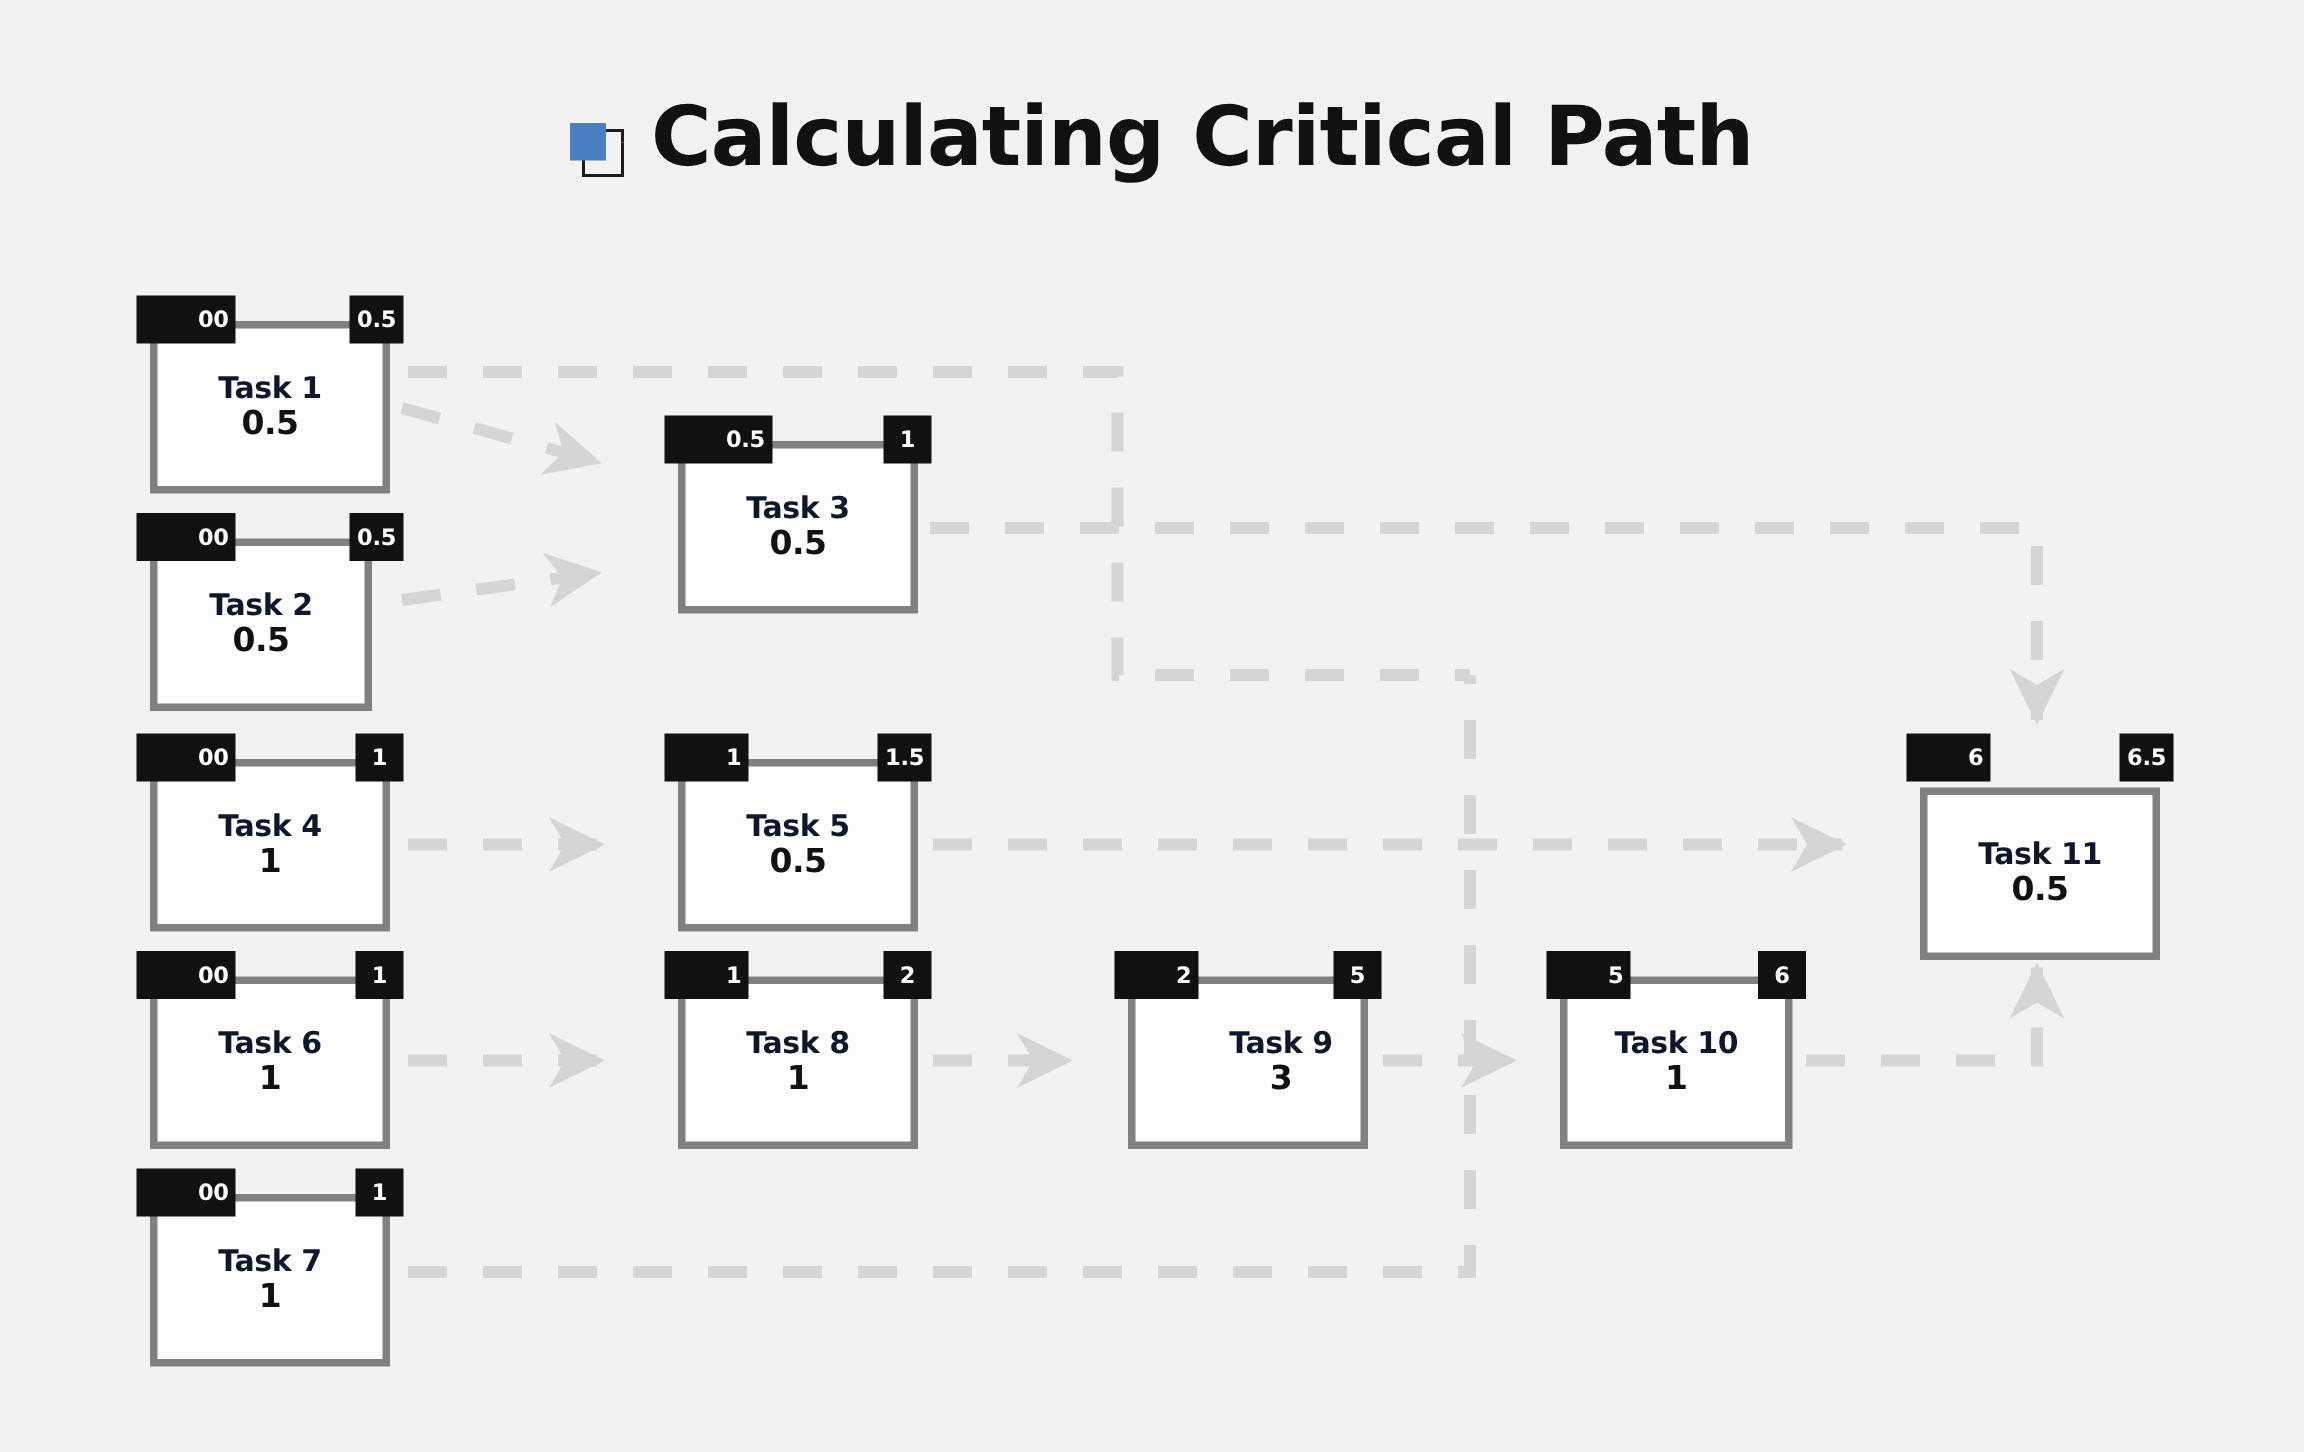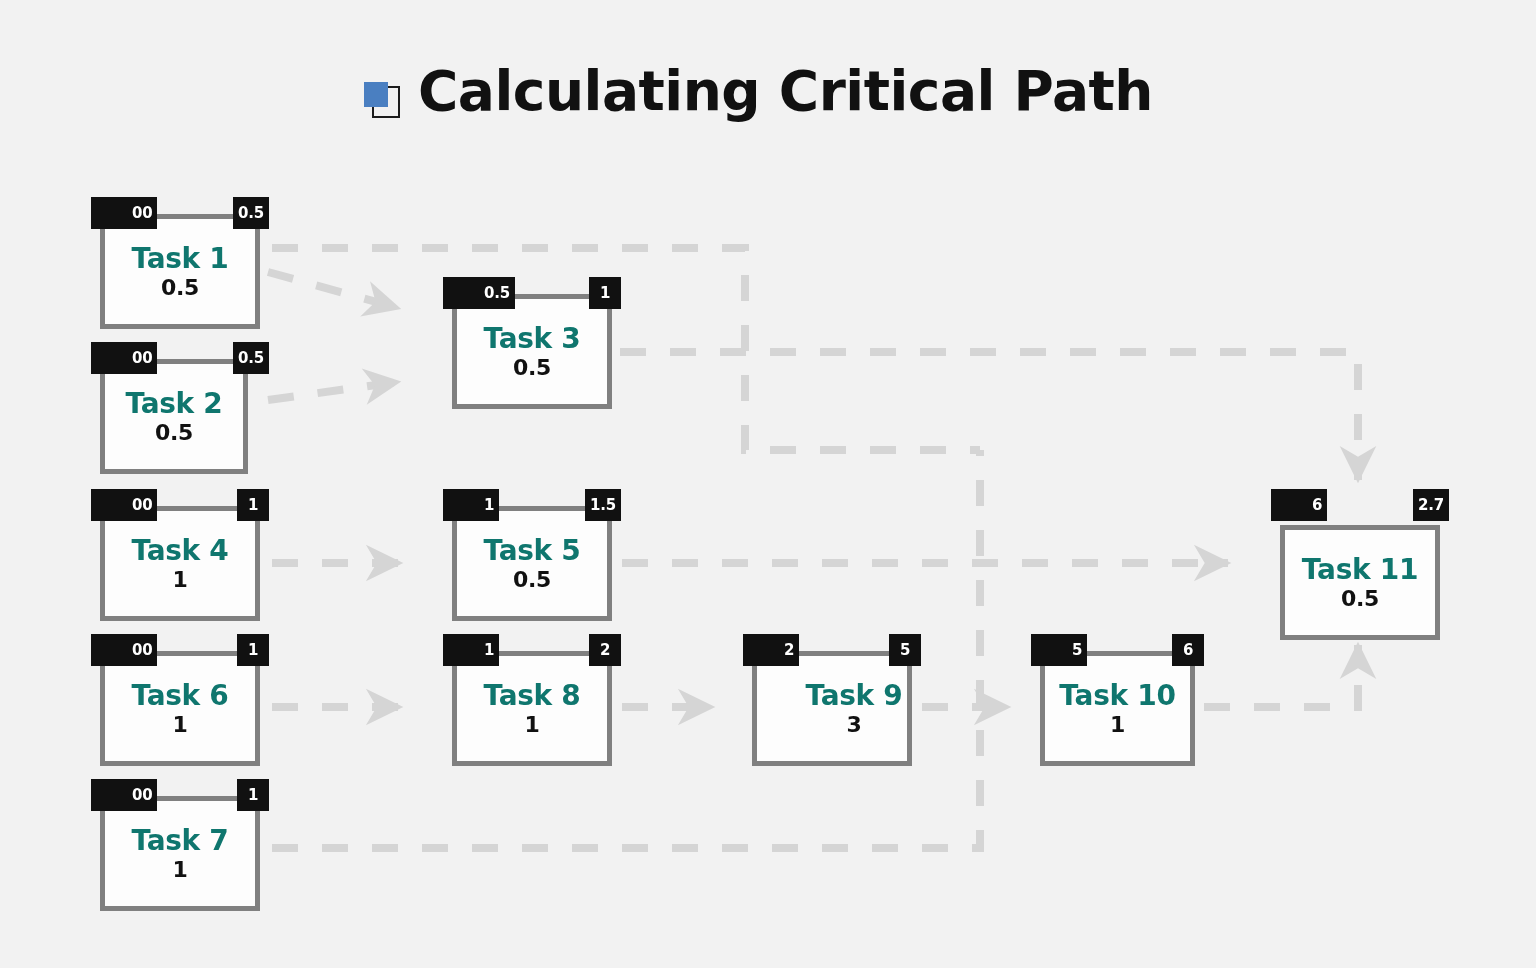--- a/index.html
+++ b/index.html
@@ -6,21 +6,21 @@
   body{
     width:1536px;height:968px;
     background:#f2f2f2;
     font-family:"DejaVu Sans","Liberation Sans",sans-serif;
     overflow:hidden;
     position:relative;
   }
   #stage{position:absolute;left:0;top:0;width:1536px;height:968px;}
 
   
-  .header{position:absolute;left:360px;top:64px;display:flex;align-items:flex-start;}
+  .header{position:absolute;left:376px;top:64px;display:flex;align-items:flex-start;}
   .logo{position:relative;width:44px;height:44px;margin-top:14px;flex:none;}
   .logo .sq-outline{
     position:absolute;left:12px;top:13px;width:28px;height:27px;
     border:2.5px solid #1c1c1c;background:transparent;box-sizing:border-box;
   }
   .logo .sq-dash{
     position:absolute;left:24px;top:8px;width:16px;height:9px;
     border-top:2.5px solid #1c1c1c;border-right:2.5px solid #1c1c1c;
     box-sizing:border-box;background:#f2f2f2;
   }
@@ -35,21 +35,21 @@
   
   #wires{position:absolute;left:0;top:0;width:1536px;height:968px;}
 
   
   .node{position:absolute;}
   .node .box{
     position:absolute;left:0;top:0;
     border:5px solid #808080;background:#fdfdfd;box-sizing:border-box;
     display:flex;flex-direction:column;align-items:center;justify-content:center;
   }
-  .node .nm{font-size:28px;font-weight:bold;color:#0f766e;line-height:1.18;letter-spacing:-0.3px;}
+  .node .nm{font-size:20px;font-weight:bold;color:#0f172a;line-height:1.18;letter-spacing:-0.3px;}
   .node .dur{font-size:22px;font-weight:bold;color:#111;line-height:1.18;letter-spacing:-0.3px;}
   .badge{
     position:absolute;background:#111;color:#fff;
     font-size:15px;font-weight:bold;
     display:flex;align-items:center;justify-content:center;
     height:32px;min-width:32px;padding:0 5px;box-sizing:border-box;
     letter-spacing:-0.2px;
   }
   .badge.left{left:-9px;top:-17px;padding-left:41px;}
   .badge.right{right:-9px;top:-17px;}
@@ -181,17 +181,17 @@
         </div>
         <div class="badge left">00</div>
         <div class="badge right">1</div>
       </div>
       <div class="node" style="left: 1280px; top: 506px; width: 160px; height: 115px;">
         <div class="box" style="width: 160px; height: 115px; margin-top: 19px;">
           <div class="nm">Task 11</div>
           <div class="dur">0.5</div>
         </div>
         <div class="badge left">6</div>
-        <div class="badge right">2.7</div>
+        <div class="badge right">6.5</div>
       </div>
     </div>
 
 </div>
 
 </body></html>

